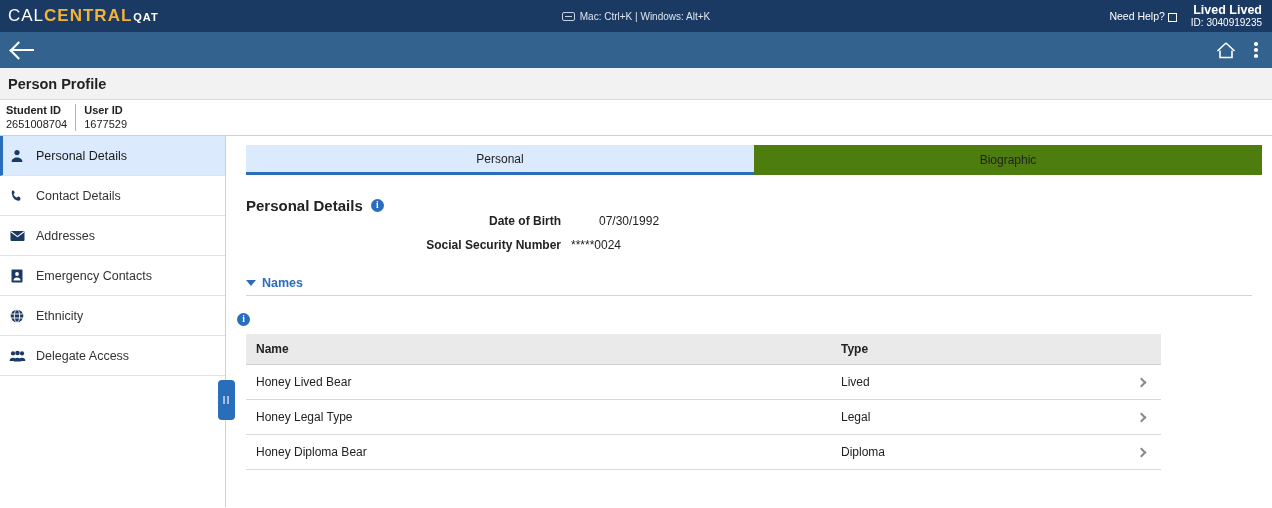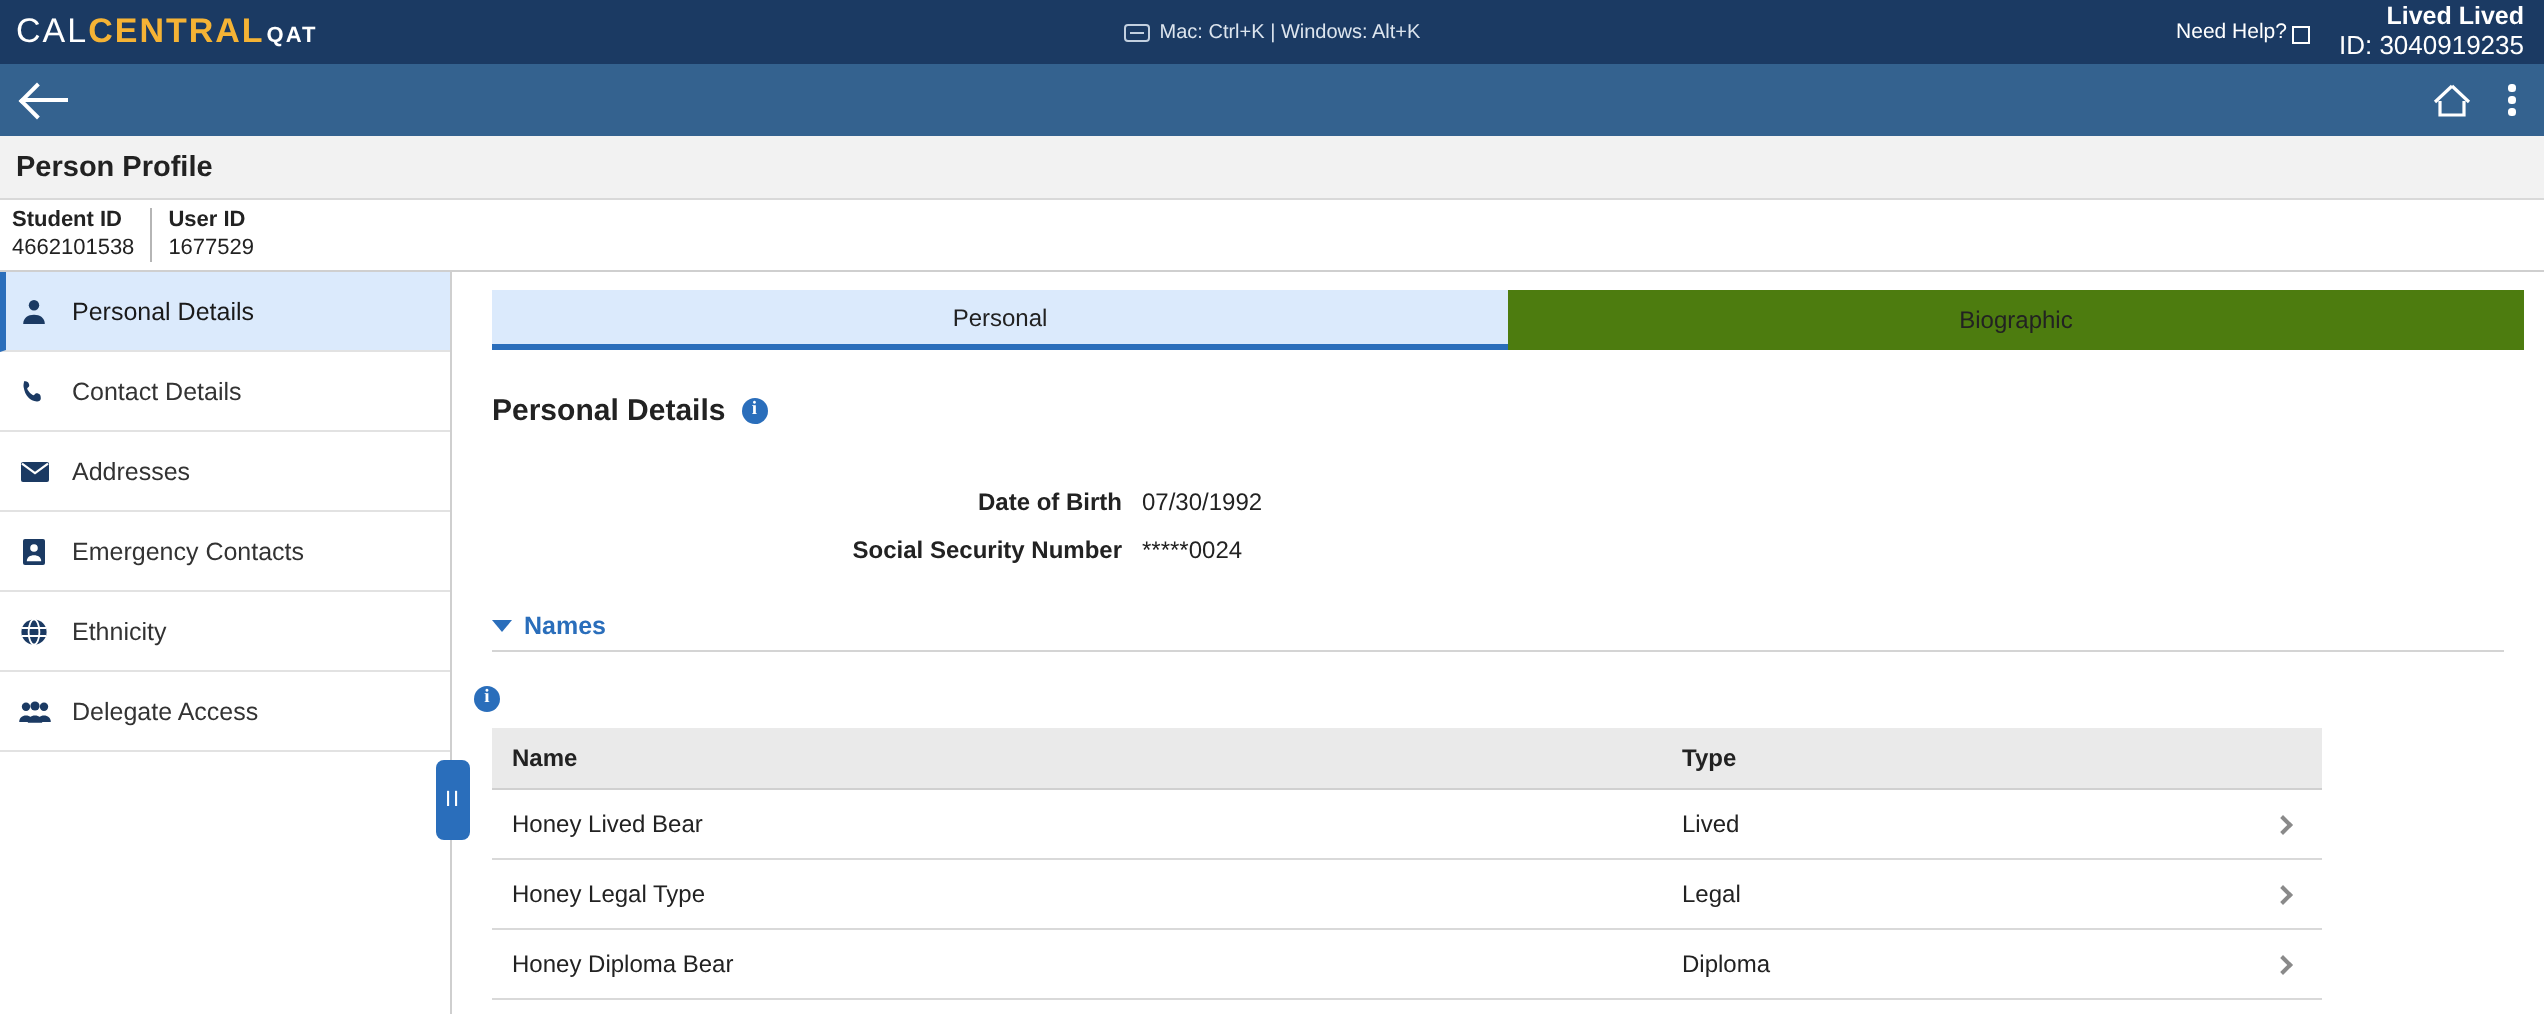--- a/index.html
+++ b/index.html
@@ -78,21 +78,21 @@
     border: 1px solid #ffffff;
     position: relative;
     top: 1px;
   }
   .userblock {
     text-align: right;
     line-height: 1.15;
     padding-right: 2px;
   }
   .userblock .uname { font-size: 12.5px; font-weight: bold; }
-  .userblock .uid { font-size: 13px; }
+  .userblock .uid { font-size: 10px; }
 
   
   .navbar {
     height: 36px;
     background: #34628f;
     display: flex;
     align-items: center;
     padding: 0 10px;
     color: #ffffff;
     position: relative;
@@ -283,21 +283,21 @@
     line-height: 1;
     cursor: pointer;
   }
 
   .field-row {
     display: flex;
     align-items: baseline;
     font-size: 12px;
     margin-top: 10px;
   }
-  .field-row.first { margin-top: 30px; }
+  .field-row.first { margin-top: 0; gap: 28px; }
   .field-label {
     width: 345px;
     text-align: right;
     font-weight: bold;
     color: #222222;
     padding-right: 10px;
   }
   .field-value { color: #222222; }
 
   .subsection {
@@ -398,21 +398,21 @@
       <i></i>
     </div>
   </div>
 </div>
 
 <div class="pagetitle">Person Profile</div>
 
 <div class="idstrip">
   <div class="idcell first">
     <span class="lbl">Student ID</span>
-    <span class="val">4662101538</span>
+    <span class="val">2651008704</span>
   </div>
   <div class="idcell">
     <span class="lbl">User ID</span>
     <span class="val">1677529</span>
   </div>
 </div>
 
 <div class="body">
 
   <div class="sidebar">

